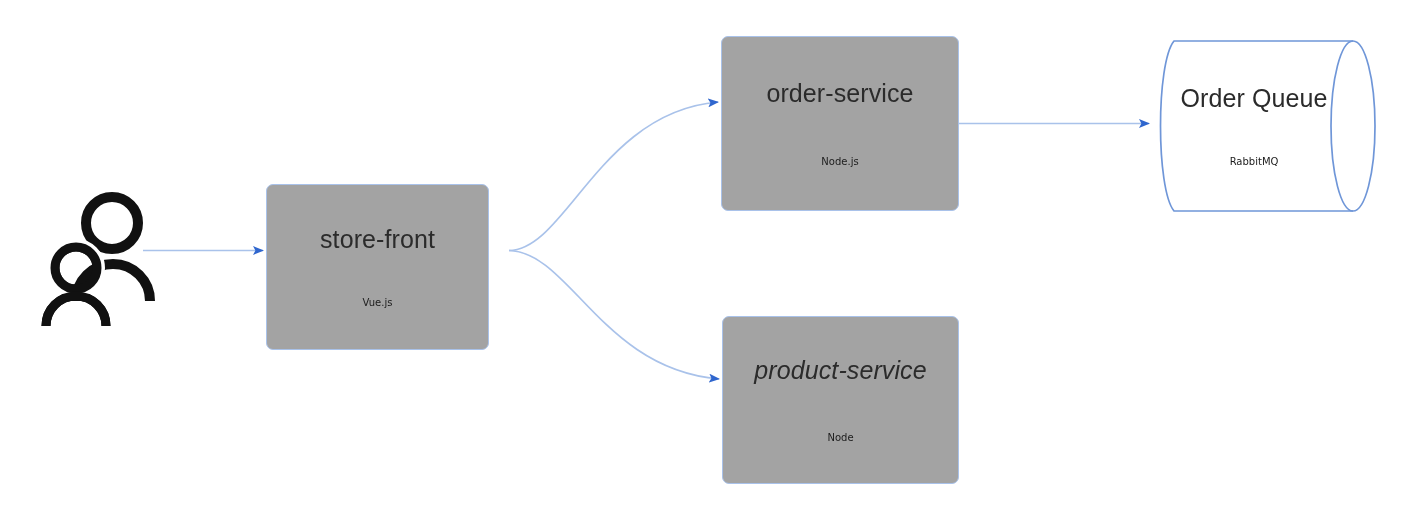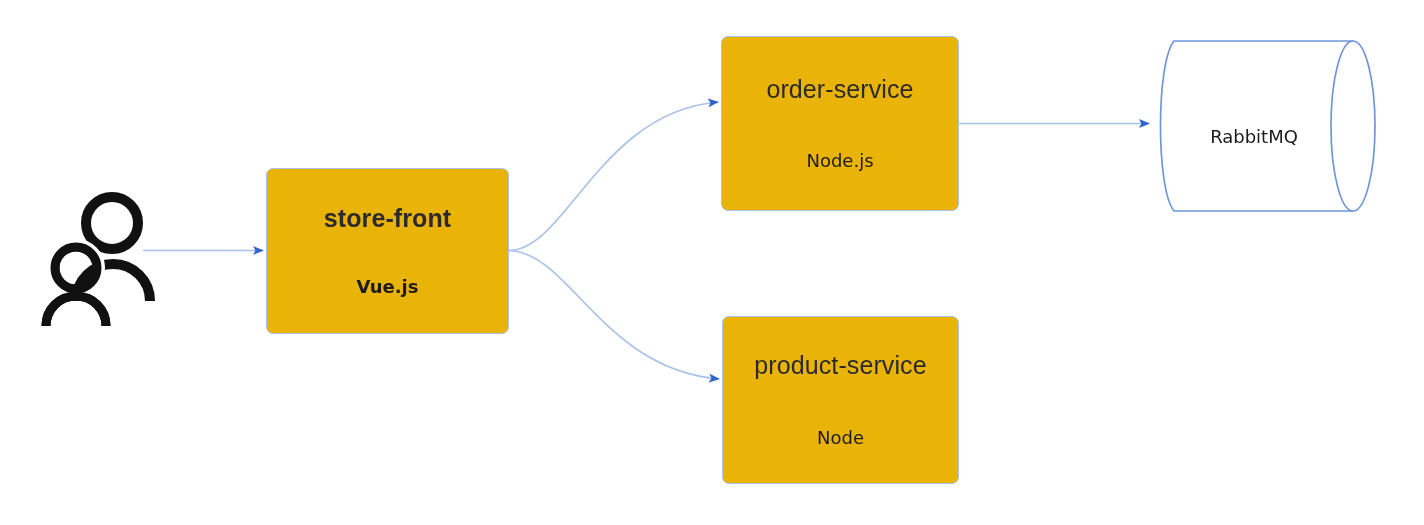--- a/index.html
+++ b/index.html
@@ -28,51 +28,51 @@
     height: 525px;
     pointer-events: none;
   }
 
   
   .node {
     position: absolute;
     box-sizing: border-box;
     border: 1.6px solid #a9c2ea;
     border-radius: 7px;
-    background: #eab308;
+    background: #a3a3a3;
     display: flex;
     flex-direction: column;
     align-items: center;
     justify-content: center;
   }
   .node-title {
     color: #2b2b2b;
     font-family: "Liberation Sans", sans-serif;
     font-size: 25px;
     line-height: 1.1;
     letter-spacing: 0.1px;
     white-space: nowrap;
   }
   .node-sub {
     color: #1c1c1c;
     font-family: "DejaVu Sans", sans-serif;
-    font-size: 18px;
+    font-size: 10px;
     line-height: 1.1;
     white-space: nowrap;
     margin-top: 22px;
   }
 
   
-  #node-store-front   { left: 266px;  top: 168px; width: 243px; height: 166px; font-weight: bold; }
+  #node-store-front   { left: 266px;  top: 184px; width: 223px; height: 166px; }
   #node-order-service { left: 721px;  top: 36px;  width: 238px; height: 175px; }
   #node-product-service { left: 722px; top: 316px; width: 237px; height: 168px; }
 
   #node-store-front .node-title { margin-bottom: 22px; }
   #node-order-service .node-title { margin-bottom: 26px; }
-  #node-product-service .node-title { margin-bottom: 26px; }
+  #node-product-service .node-title { margin-bottom: 26px; font-style: italic; }
 
   
   #node-order-queue {
     position: absolute;
     left: 1152px;
     top: 33px;
     width: 232px;
     height: 186px;
   }
   #node-order-queue svg {
@@ -167,17 +167,18 @@
   </div>
 
   <div id="node-order-queue">
     <svg width="232" height="186" viewBox="0 0 232 186" xmlns="http://www.w3.org/2000/svg">
 
       <path d="M 201,8 L 22,8 C 4,30 4,156 22,178 L 201,178" fill="#ffffff" stroke="#6f96d8" stroke-width="1.7" stroke-linejoin="round"></path>
       <ellipse cx="201" cy="93" rx="22" ry="85" fill="#ffffff" fill-opacity="0" stroke="#6f96d8" stroke-width="1.7"></ellipse>
       <path d="M 201,8 L 201,8" fill="none" stroke="#6f96d8" stroke-width="1.7"></path>
     </svg>
     <div class="cyl-text">
+      <div class="node-title">Order Queue</div>
       <div class="node-sub">RabbitMQ</div>
     </div>
   </div>
 
 </div>
 
 </body></html>

